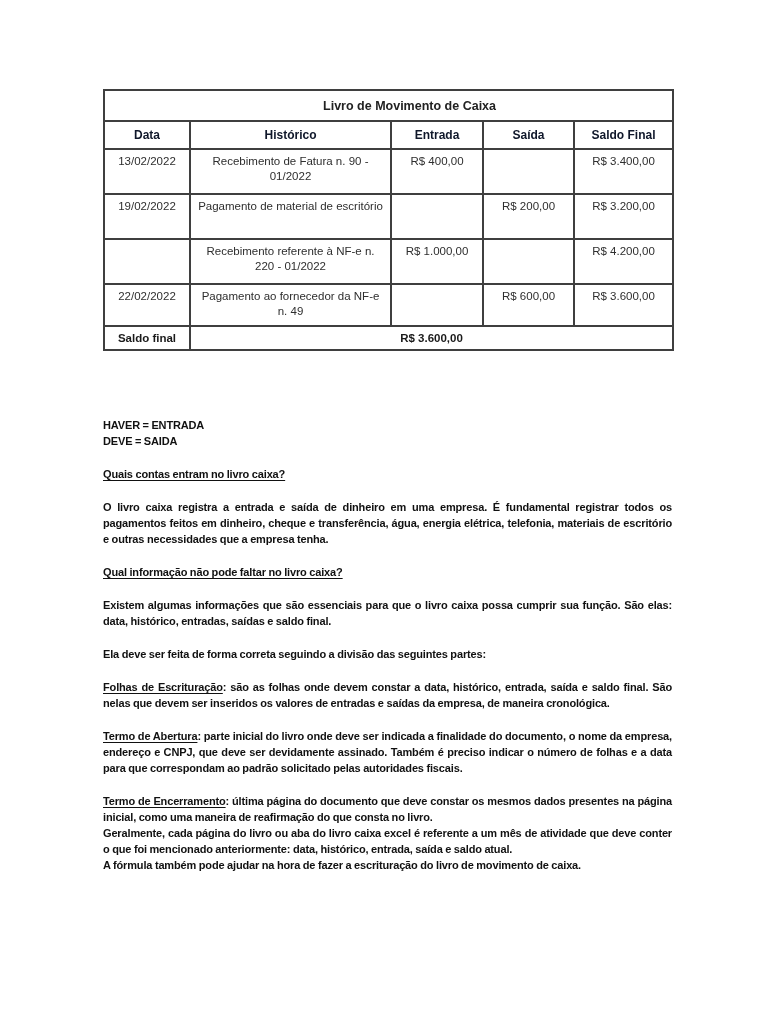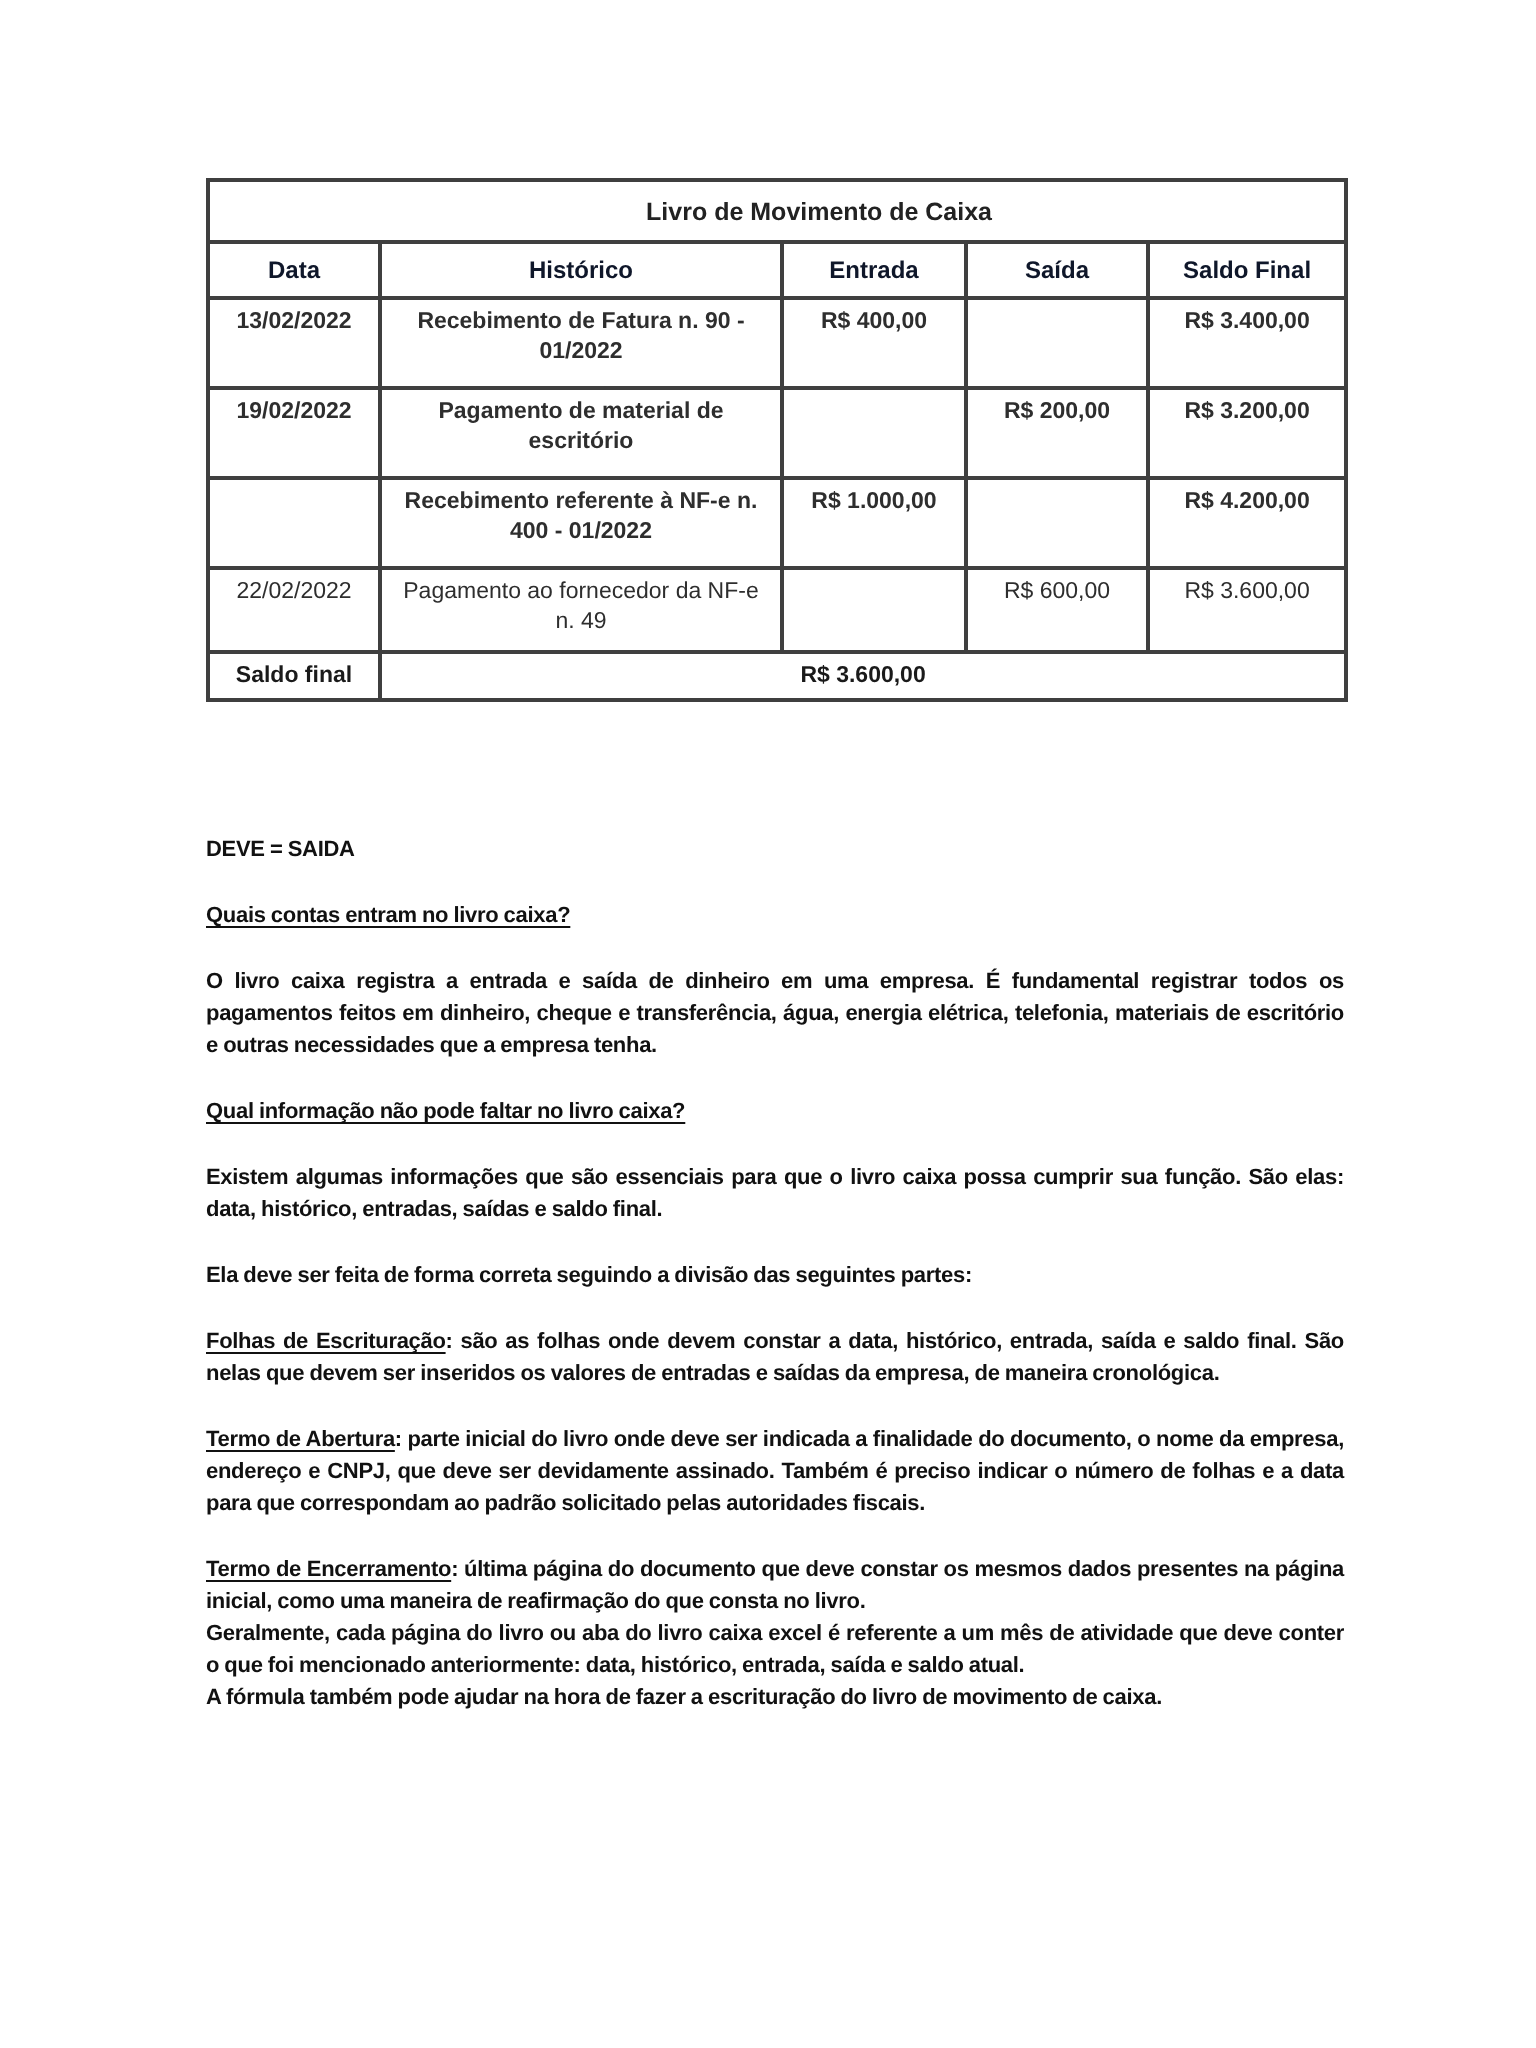--- a/index.html
+++ b/index.html
@@ -32,21 +32,21 @@
     font-weight:bold;font-size:12.5px;color:#222;
     height:22px;vertical-align:middle;padding-left:48px;
   }
   tr.head-row td{
     font-weight:bold;font-size:12px;color:#0f172a;
     height:19px;vertical-align:middle;
   }
   td.b{font-weight:bold;color:#1a1a1a;}
   td.right{text-align:right;padding-right:12px;vertical-align:middle;}
   tr.r1 td{height:17px;}
-  tr.tall td{height:36px;font-weight:bold;}
+  tr.tall td{height:36px;}
   tr.r5 td{height:33px;}
   tr.foot td{height:15px;vertical-align:middle;}
   
   .text-block{
     position:absolute;left:103px;top:417px;width:569px;
     font-size:11px;font-weight:bold;color:#111;
     line-height:16px;
     letter-spacing:-0.15px;word-spacing:-0.3px;
   }
   .text-block p,.text-block h3{margin:0 0 17px 0;font-size:11px;}
@@ -89,21 +89,21 @@
       </tr>
       <tr class="tall">
         <td>19/02/2022</td>
         <td>Pagamento de material de escritório</td>
         <td></td>
         <td>R$ 200,00</td>
         <td>R$ 3.200,00</td>
       </tr>
       <tr class="tall">
         <td></td>
-        <td>Recebimento referente à NF-e n. 400 - 01/2022</td>
+        <td>Recebimento referente à NF-e n. 220 - 01/2022</td>
         <td>R$ 1.000,00</td>
         <td></td>
         <td>R$ 4.200,00</td>
       </tr>
       <tr class="r5">
         <td>22/02/2022</td>
         <td>Pagamento ao fornecedor da NF-e n. 49</td>
         <td></td>
         <td>R$ 600,00</td>
         <td>R$ 3.600,00</td>
@@ -111,20 +111,21 @@
       <tr class="foot">
         <td class="b">Saldo final</td>
         <td colspan="4" class="b right">R$ 3.600,00</td>
       </tr>
     </tbody>
   </table>
 
   <div class="text-block">
 
     <p class="notes">
+        <span>HAVER = ENTRADA</span>
         <span>DEVE = SAIDA</span>
       </p>
 
     <h3 class="hd">Quais contas entram no livro caixa?</h3>
     <p class="just">O livro caixa registra a entrada e saída de dinheiro em uma empresa. É fundamental registrar todos os pagamentos feitos em dinheiro, cheque e transferência, água, energia elétrica, telefonia, materiais de escritório e outras necessidades que a empresa tenha.</p>
 
     <h3 class="hd">Qual informação não pode faltar no livro caixa?</h3>
     <p class="just">Existem algumas informações que são essenciais para que o livro caixa possa cumprir sua função. São elas: data, histórico, entradas, saídas e saldo final.</p>
 
     <p>Ela deve ser feita de forma correta seguindo a divisão das seguintes partes:</p>

